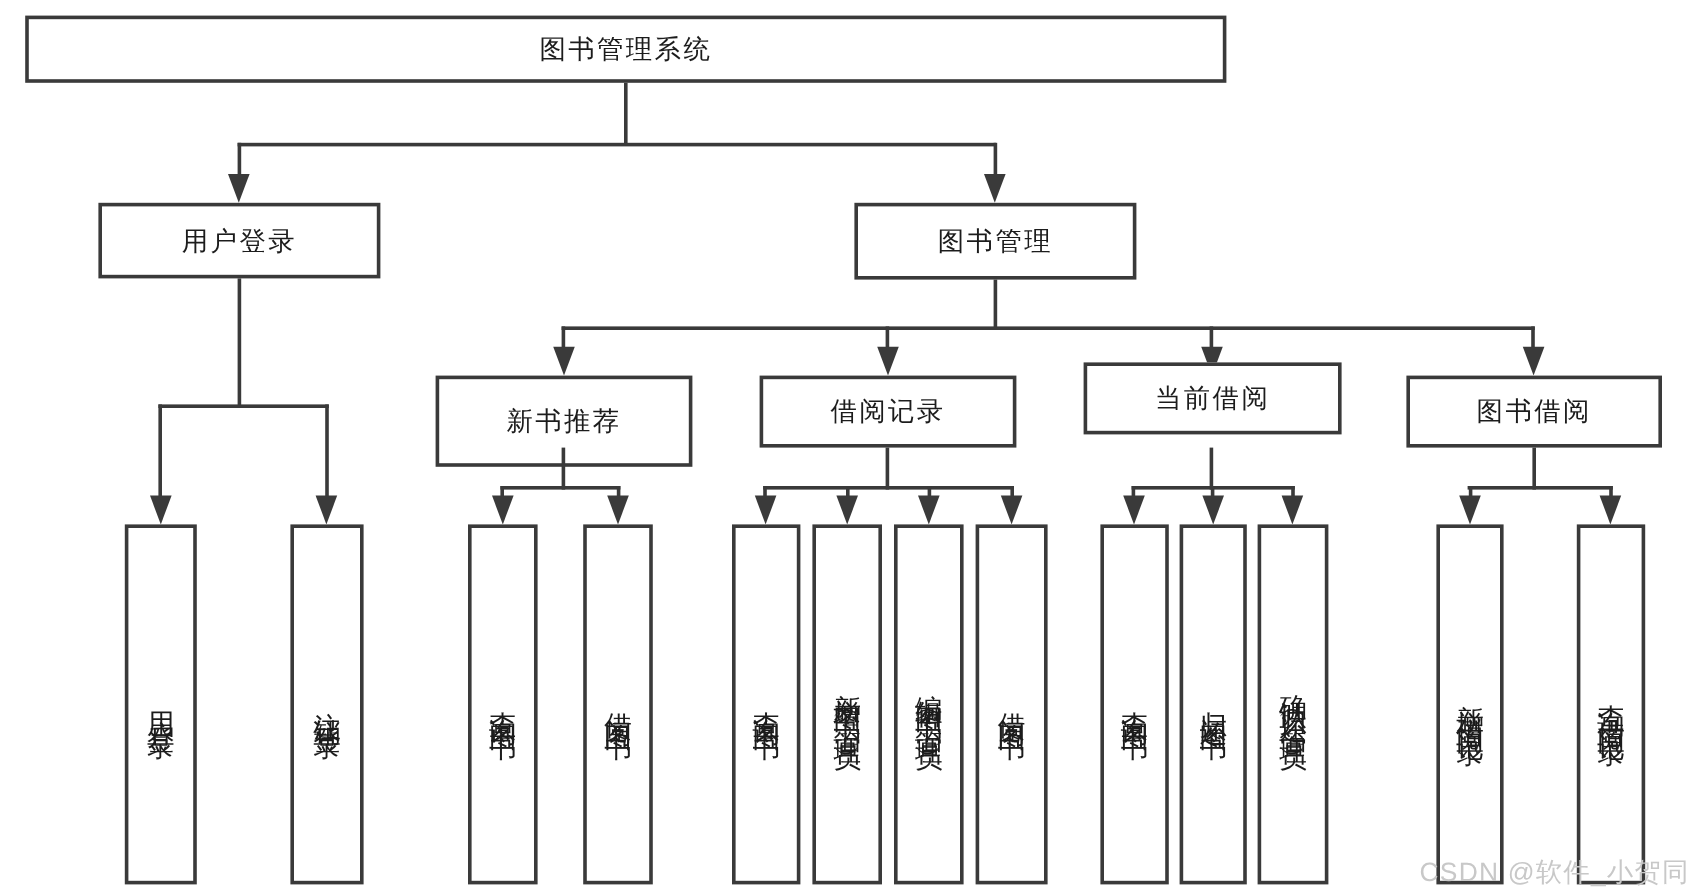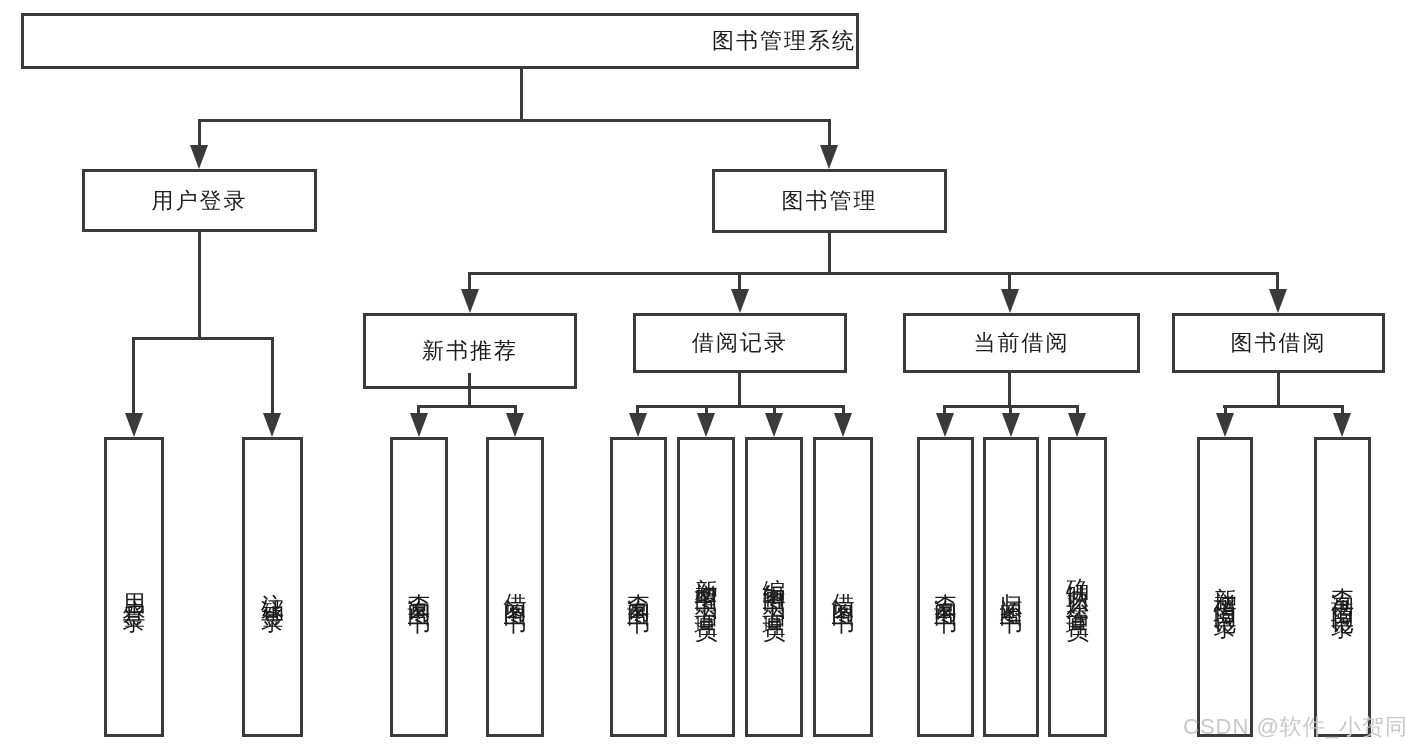--- a/index.html
+++ b/index.html
@@ -70,21 +70,21 @@
     letter-spacing: 1px;
     z-index: 20;
     white-space: nowrap;
   }
 </style>
 </head>
 <body>
 
 <div id="canvas">
 
-  <div class="box" style="left:21px; top:13px; width:838px; height:56px;justify-content:flex-end;">
+  <div class="box" style="left:21px; top:13px; width:1001px; height:56px;">
     <span>图书管理系统</span>
   </div>
 
   <div class="vline" style="left:520px; top:69px; height:52px;"></div>
   <div class="hline" style="left:198px; top:119px; width:632px;"></div>
   <div class="vline" style="left:198px; top:119px; height:31px;"></div>
   <div class="vline" style="left:828px; top:119px; height:31px;"></div>
   <div class="arrow" style="left:190px; top:145px;"></div>
   <div class="arrow" style="left:820px; top:145px;"></div>
 
@@ -112,21 +112,21 @@
   <div class="arrow" style="left:731px; top:289px;"></div>
   <div class="arrow" style="left:1001px; top:289px;"></div>
   <div class="arrow" style="left:1269px; top:289px;"></div>
 
   <div class="box" style="left:363px; top:313px; width:214px; height:76px;">
     <span>新书推荐</span>
   </div>
   <div class="box" style="left:633px; top:313px; width:214px; height:60px;">
     <span>借阅记录</span>
   </div>
-  <div class="box" style="left:903px; top:313px; width:237px; height:60px;">
+  <div class="box" style="left:903px; top:302px; width:215px; height:60px;">
     <span>当前借阅</span>
   </div>
   <div class="box" style="left:1172px; top:313px; width:213px; height:60px;">
     <span>图书借阅</span>
   </div>
 
   <div class="vline" style="left:468px; top:373px; height:35px;"></div>
   <div class="hline" style="left:417px; top:405px; width:100px;"></div>
   <div class="vline" style="left:417px; top:405px; height:12px;"></div>
   <div class="vline" style="left:514px; top:405px; height:12px;"></div>

